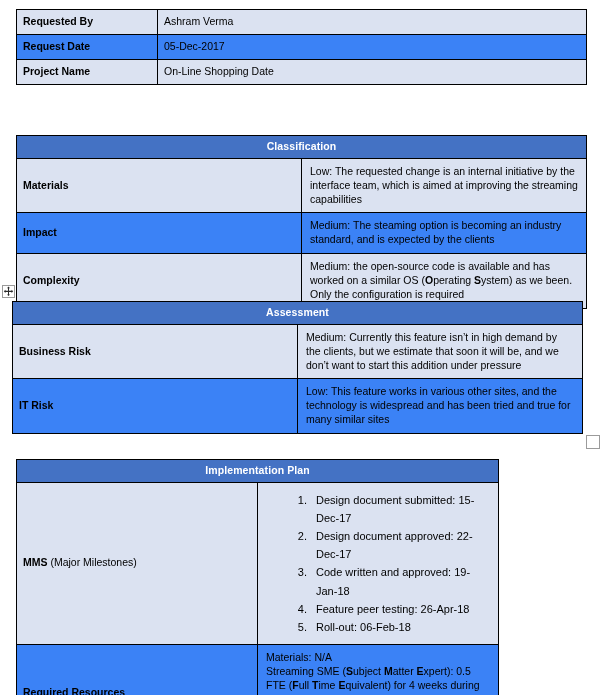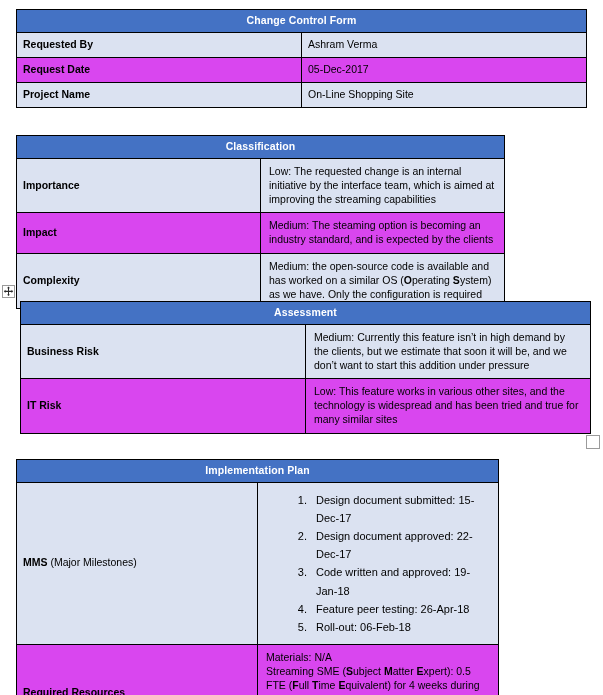--- a/index.html
+++ b/index.html
@@ -49,34 +49,34 @@
   td.lbl {
     font-weight: bold;
     font-size: 10.5px;
     padding-left: 7px;
   }
   td.val {
     font-weight: normal;
     padding-left: 7px;
   }
   .row-tint td { background: #dbe2f1; }
-  .row-plain td { background: #d946ef; }
+  .row-plain td { background: #3b82f6; }
 
   
   #tbl-ccf { left: 16px; top: 9px; width: 571px; }
   #tbl-ccf td.lbl { width: 128px; height: 16px; }
   #tbl-ccf td { height: 16px; }
 
   
-  #tbl-class { left: 16px; top: 135px; width: 489px; }
+  #tbl-class { left: 16px; top: 135px; width: 571px; }
   #tbl-class td.lbl { width: 101px; }
   #tbl-class td.val { padding: 6px 8px; }
 
   
-  #tbl-assess { left: 20px; top: 301px; width: 571px; }
+  #tbl-assess { left: 12px; top: 301px; width: 571px; }
   #tbl-assess td.lbl { width: 88px; }
   #tbl-assess td.val { padding: 6px 8px; }
 
   
   #tbl-impl { left: 16px; top: 459px; width: 483px; }
   #tbl-impl td.lbl { width: 159px; }
   #tbl-impl td.val { padding: 6px 8px; }
 
   ol.milestones {
     margin: 2px 0 2px 0;
@@ -112,55 +112,52 @@
     box-sizing: border-box;
   }
 </style>
 </head>
 <body>
 
 <div class="page">
 
   <table class="ccf" id="tbl-ccf">
     <tbody>
-        <tr>
-      <th class="section-header" colspan="2">Change Control Form</th>
-    </tr>
     <tr class="row-tint">
       <td class="lbl">Requested By</td>
       <td class="val">Ashram Verma</td>
     </tr>
     <tr class="row-plain">
       <td class="lbl">Request Date</td>
       <td class="val">05-Dec-2017</td>
     </tr>
     <tr class="row-tint">
       <td class="lbl">Project Name</td>
-      <td class="val">On-Line Shopping Site</td>
+      <td class="val">On-Line Shopping Date</td>
     </tr>
   </tbody>
     </table>
 
   <table class="ccf" id="tbl-class">
     <tbody>
         <tr>
       <th class="section-header" colspan="2">Classification</th>
     </tr>
     <tr class="row-tint">
-      <td class="lbl">Importance</td>
+      <td class="lbl">Materials</td>
       <td class="val">Low: The requested change is an internal initiative by the interface team, which is aimed at improving the streaming capabilities</td>
     </tr>
     <tr class="row-plain">
       <td class="lbl">Impact</td>
       <td class="val">Medium: The steaming option is becoming an industry standard, and is expected by the clients</td>
     </tr>
     <tr class="row-tint">
       <td class="lbl">Complexity</td>
       <td class="val">
-        <span>Medium: the open-source code is available and has worked on a similar OS (</span><b>O</b><span>perating </span><b>S</b><span>ystem) as we have. Only the configuration is required</span>
+        <span>Medium: the open-source code is available and has worked on a similar OS (</span><b>O</b><span>perating </span><b>S</b><span>ystem) as we been. Only the configuration is required</span>
       </td>
     </tr>
   </tbody>
     </table>
 
   <table class="ccf" id="tbl-assess">
     <tbody>
         <tr>
       <th class="section-header" colspan="2">Assessment</th>
     </tr>

